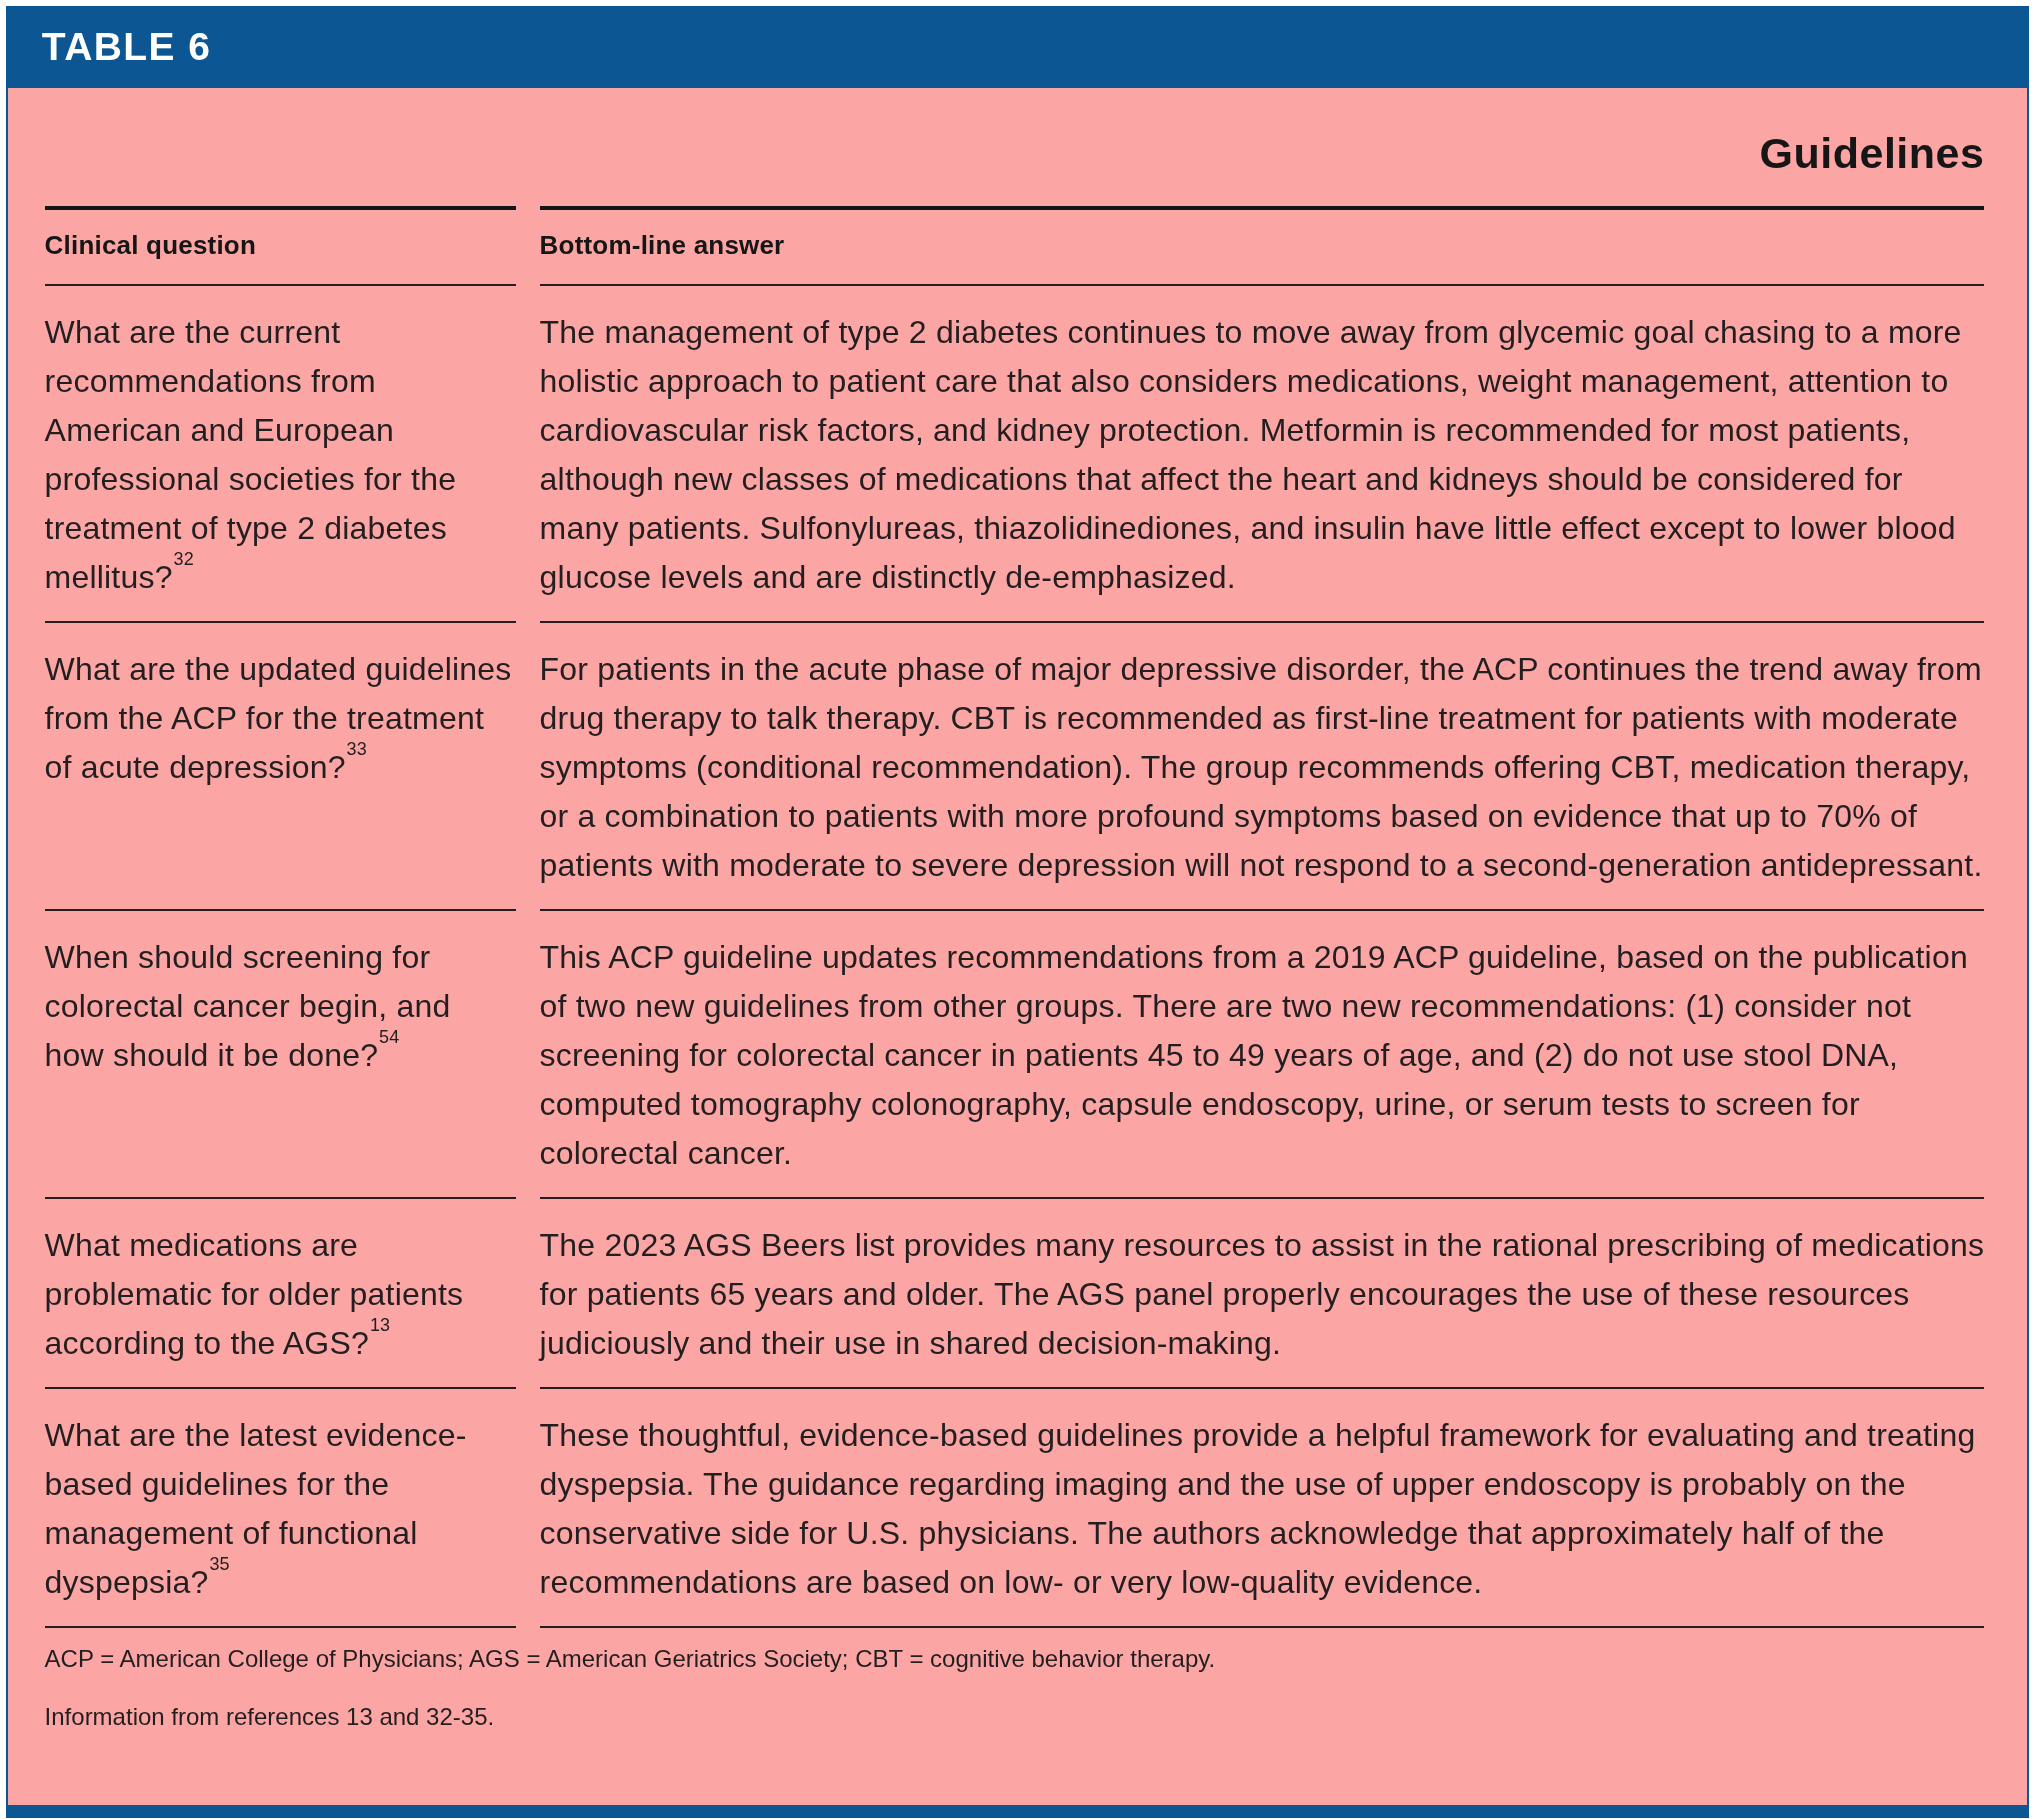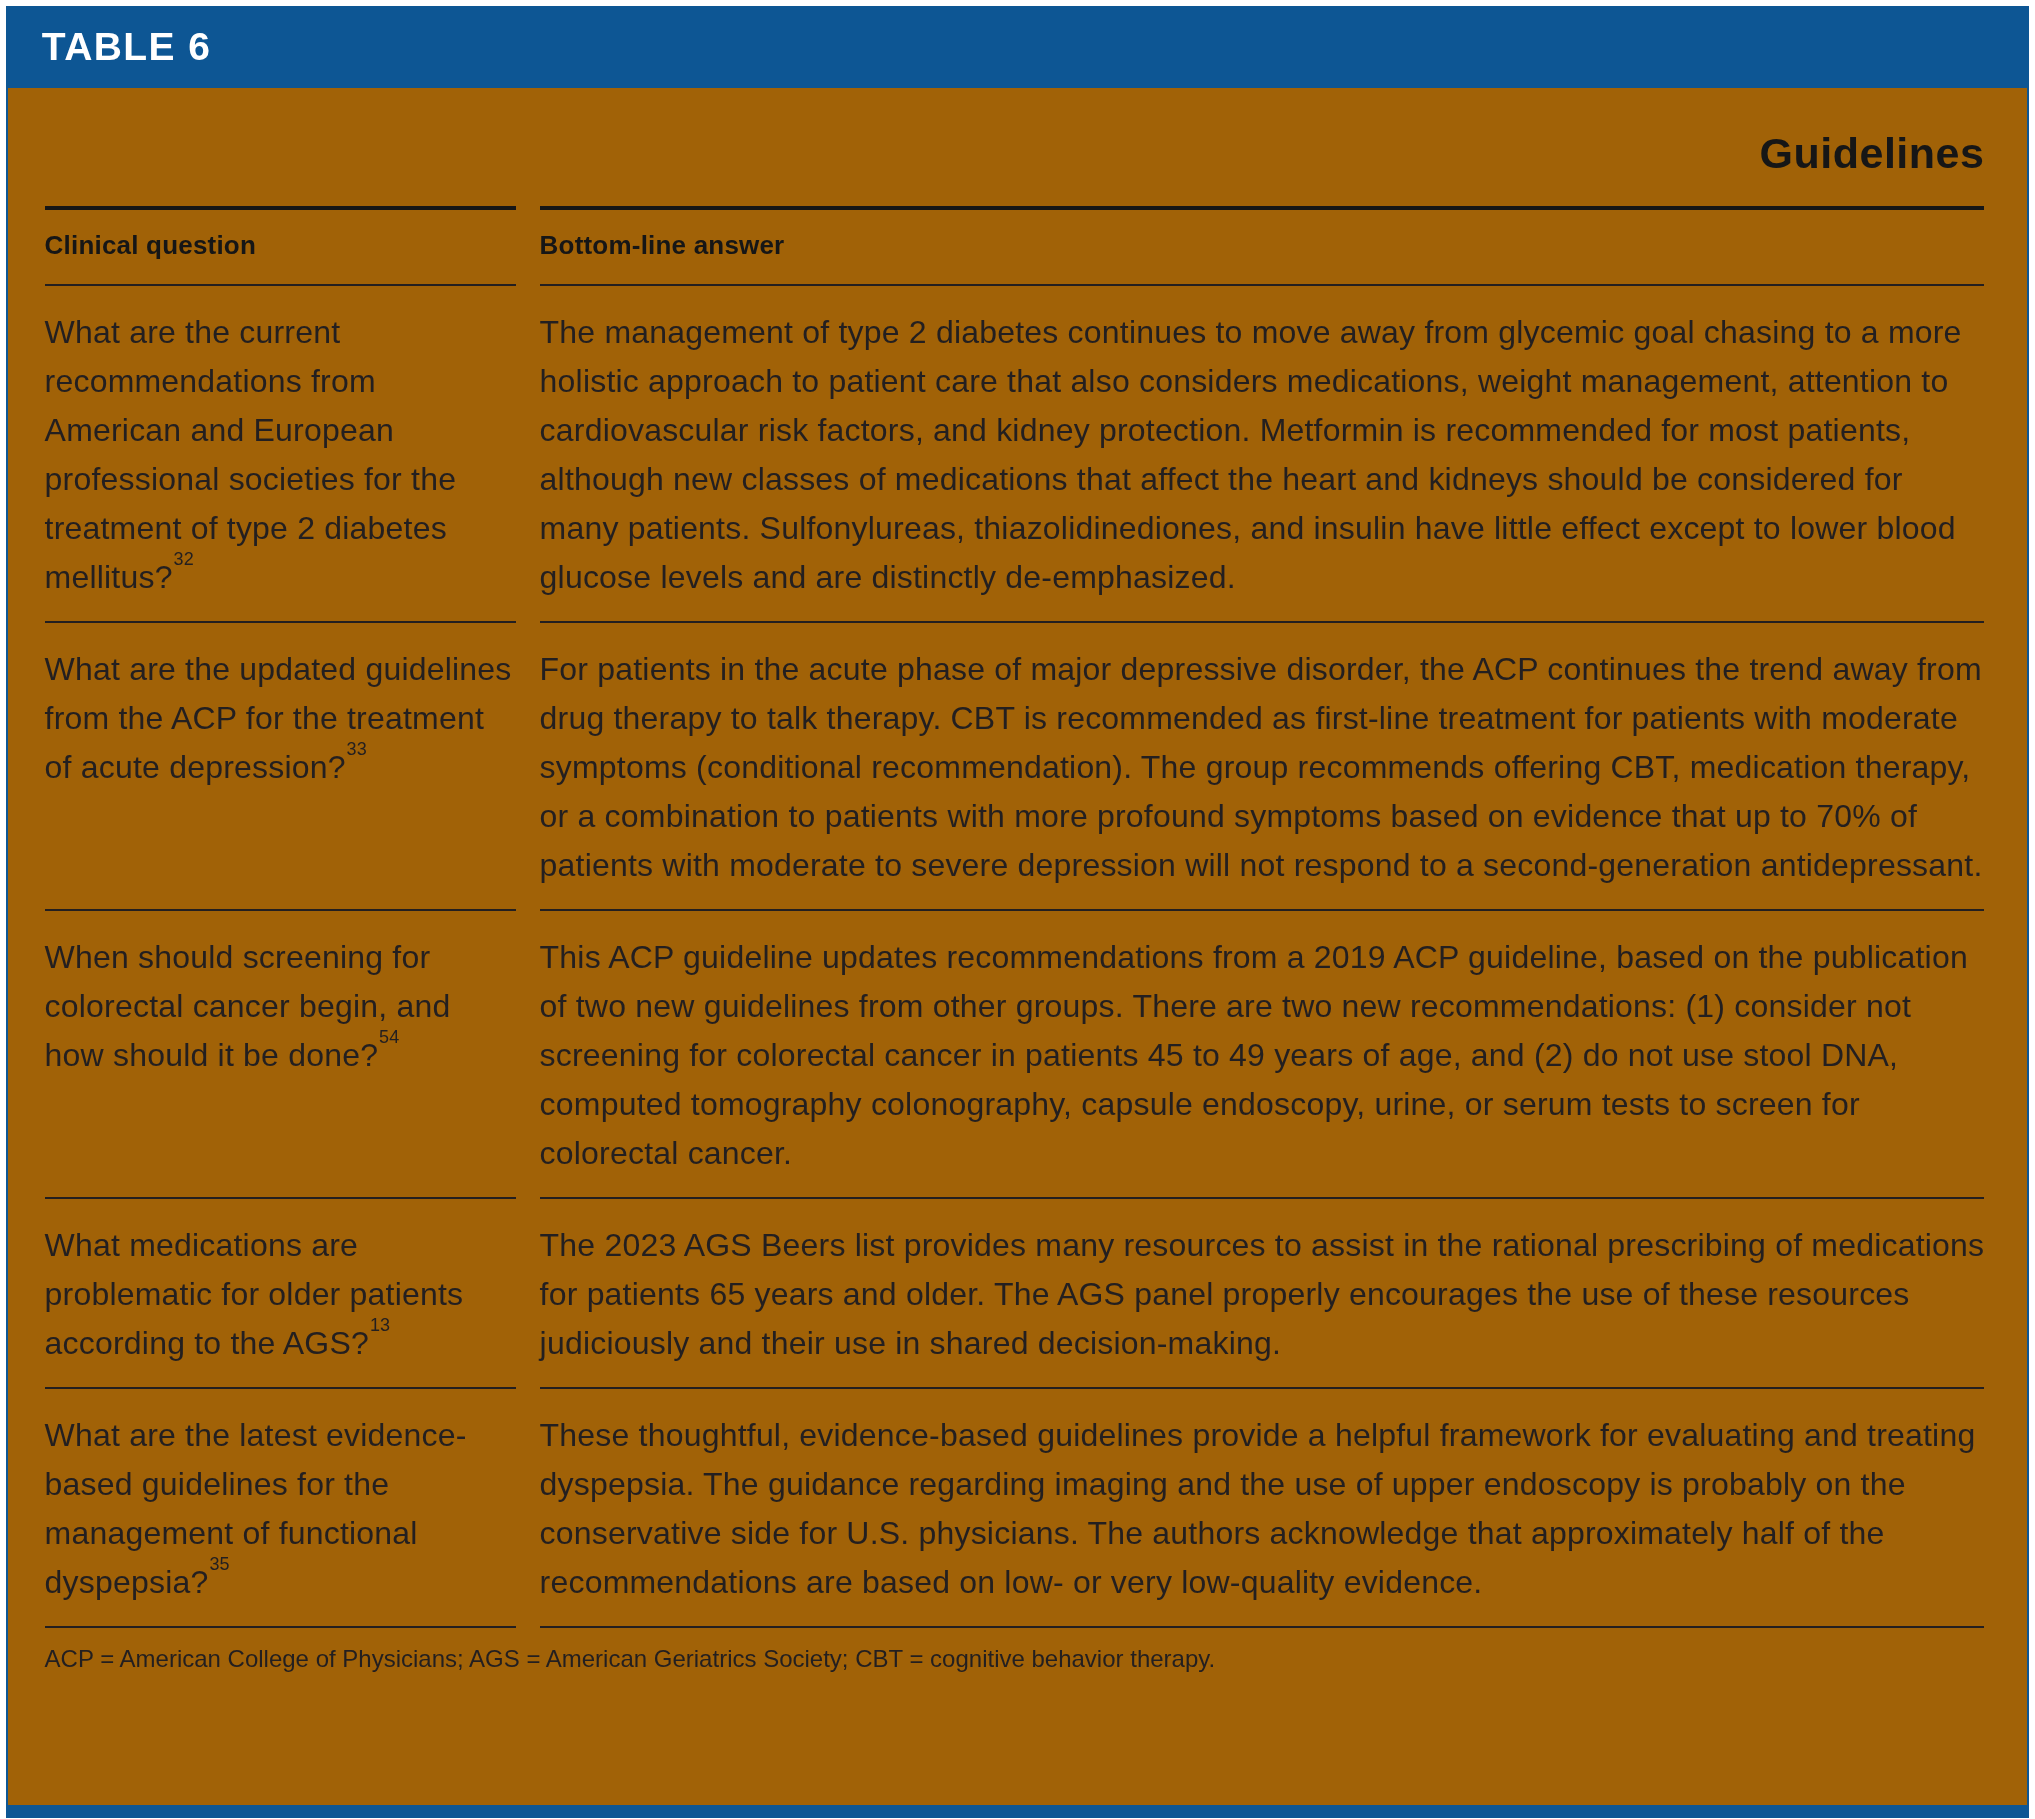--- a/index.html
+++ b/index.html
@@ -11,21 +11,21 @@
     font-family: "Liberation Sans", sans-serif;
     -webkit-font-smoothing: antialiased;
   }
   .frame {
     box-sizing: border-box;
     margin: 5.6px 5.6px 0 5.6px;
     height: 1812px;
     border-left: 2.8px solid #0d5694;
     border-right: 2.8px solid #0d5694;
     border-bottom: 13px solid #0d5694;
-    background: #a16207;
+    background: #fca5a5;
     overflow: hidden;
   }
   .title-bar {
     margin: 0 -2.8px;
     height: 82px;
     background: #0d5694;
     color: #ffffff;
     display: flex;
     align-items: center;
     padding-left: 37px;
@@ -116,17 +116,18 @@
       <div class="cell q"><span>What medications are problematic for older patients according to the AGS?</span><sup>13</sup></div>
       <div class="cell a">The 2023 AGS Beers list provides many resources to assist in the rational prescribing of medications for patients 65 years and older. The AGS panel properly encourages the use of these resources judiciously and their use in shared decision-making.</div>
 
       <div class="cell q last"><span>What are the latest evidence-based guidelines for the management of functional dyspepsia?</span><sup>35</sup></div>
       <div class="cell a last">These thoughtful, evidence-based guidelines provide a helpful framework for evaluating and treating dyspepsia. The guidance regarding imaging and the use of upper endoscopy is probably on the conservative side for U.S. physicians. The authors acknowledge that approximately half of the recommendations are based on low- or very low-quality evidence.</div>
 
     </div>
 
     <div class="footnotes">
       <div class="fn-line">ACP = American College of Physicians; AGS = American Geriatrics Society; CBT = cognitive behavior therapy.</div>
+      <div class="fn-line">Information from references 13 and 32-35.</div>
     </div>
 
   </div>
 </div>
 
 
 </body></html>

